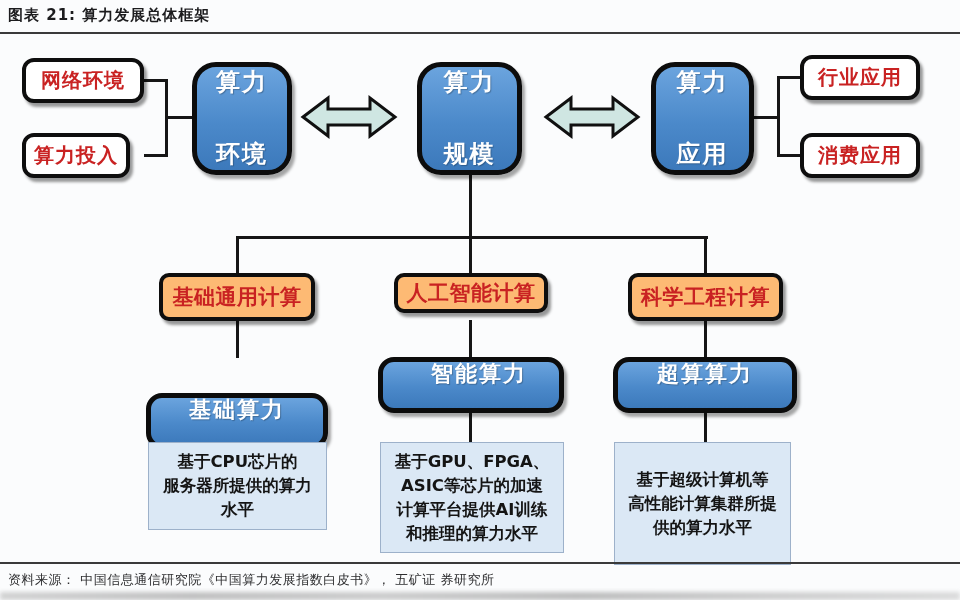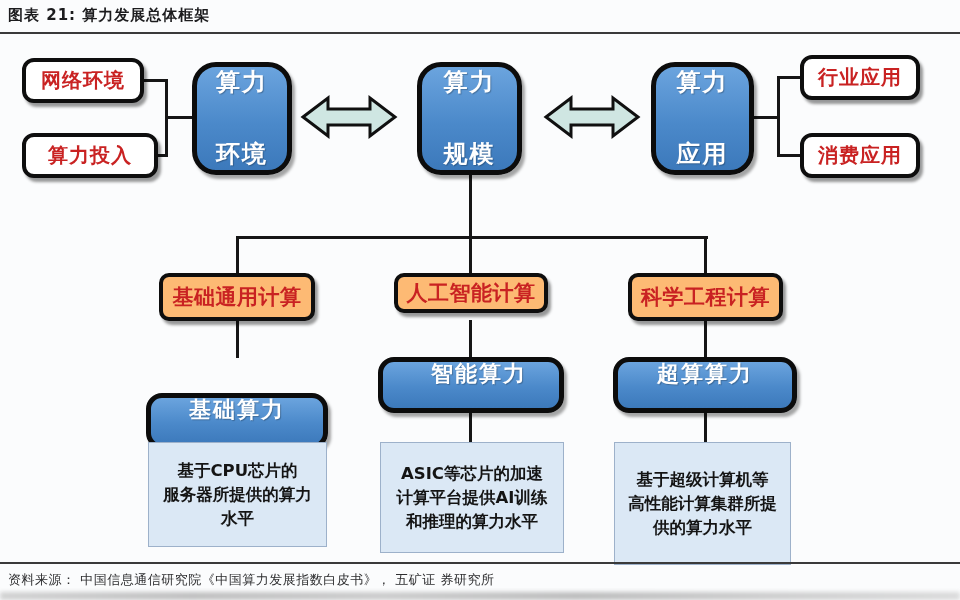--- a/index.html
+++ b/index.html
@@ -85,21 +85,21 @@
   <div class="line" style="left:469px;top:320px;width:3px;height:38px;"></div>
   <div class="line" style="left:704px;top:320px;width:3px;height:38px;"></div>
 
   <div class="line" style="left:236px;top:412px;width:3px;height:31px;"></div>
   <div class="line" style="left:469px;top:412px;width:3px;height:31px;"></div>
   <div class="line" style="left:704px;top:412px;width:3px;height:31px;"></div>
 
   <div class="wbox" style="left:22px;top:58px;width:122px;height:45px;">
     <span>网络环境</span>
   </div>
-  <div class="wbox" style="left:22px;top:133px;width:136px;height:45px;">
+  <div class="wbox" style="left:22px;top:133px;width:108px;height:45px;">
     <span>算力投入</span>
   </div>
 
   <div class="node" style="left:192px;top:62px;width:100px;height:113px;">
     <span>算力</span>
     <span>环境</span>
   </div>
 
   <svg class="arrow" style="left:300px;top:93px;" width="98" height="48" viewBox="0 0 98 48">
     <polygon points="3,24 28,5 28,16 70,16 70,5 95,24 70,43 70,32 28,32 28,43" fill="#cfe6e2" stroke="#101010" stroke-width="3" stroke-linejoin="miter"></polygon>
@@ -125,33 +125,34 @@
   <div class="wbox" style="left:800px;top:133px;width:120px;height:45px;">
     <span>消费应用</span>
   </div>
 
   <div class="catbox" style="left:159px;top:273px;width:156px;height:48px;">
     <span>基础通用计算</span>
   </div>
   <div class="node small" style="left:146px;top:357px;width:182px;height:56px;margin-top:36px;">
     <span>基础算力</span>
   </div>
-  <div class="desc" style="left:148px;top:442px;width:179px;height:105px;">
+  <div class="desc" style="left:148px;top:442px;width:179px;height:88px;">
     <span>基于CPU芯片的</span>
     <span>服务器所提供的算力</span>
     <span>水平</span>
   </div>
 
   <div class="catbox" style="left:394px;top:273px;width:154px;height:40px;">
     <span>人工智能计算</span>
   </div>
   <div class="node small" style="left:378px;top:357px;width:186px;height:56px;padding-left:16px;">
     <span>智能算力</span>
   </div>
   <div class="desc" style="left:380px;top:442px;width:184px;height:111px;">
+    <span>基于GPU、FPGA、</span>
     <span>ASIC等芯片的加速</span>
     <span>计算平台提供AI训练</span>
     <span>和推理的算力水平</span>
   </div>
 
   <div class="catbox" style="left:628px;top:273px;width:155px;height:48px;">
     <span>科学工程计算</span>
   </div>
   <div class="node small" style="left:613px;top:357px;width:184px;height:56px;">
     <span>超算算力</span>

